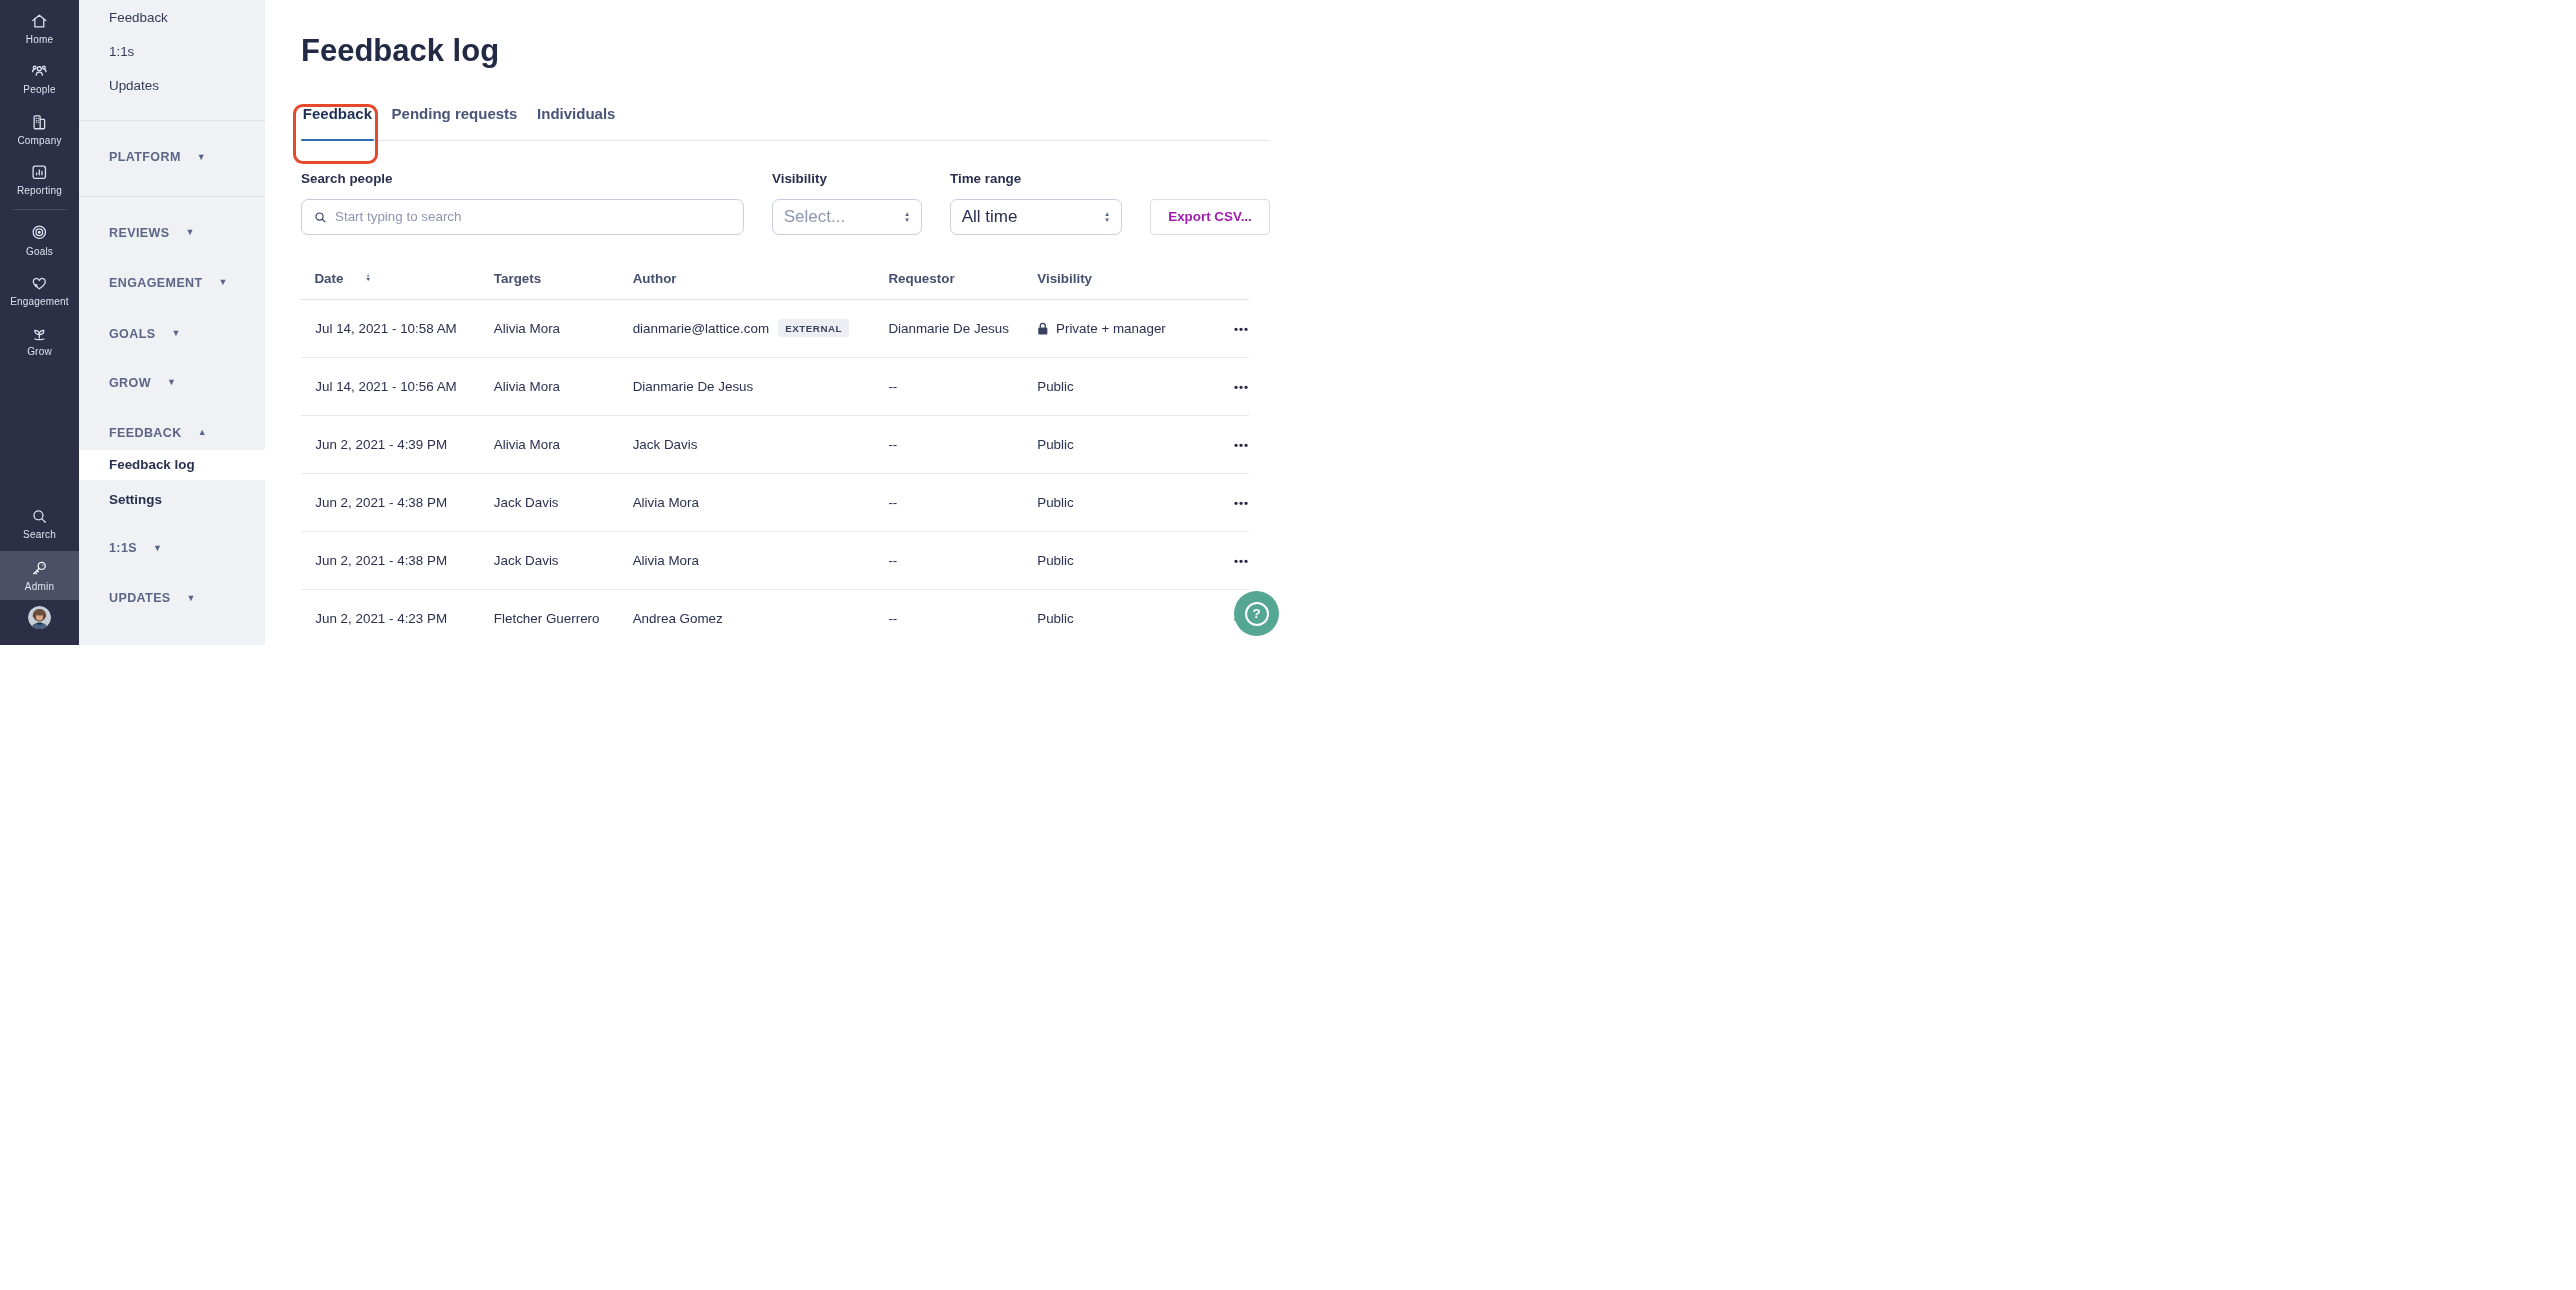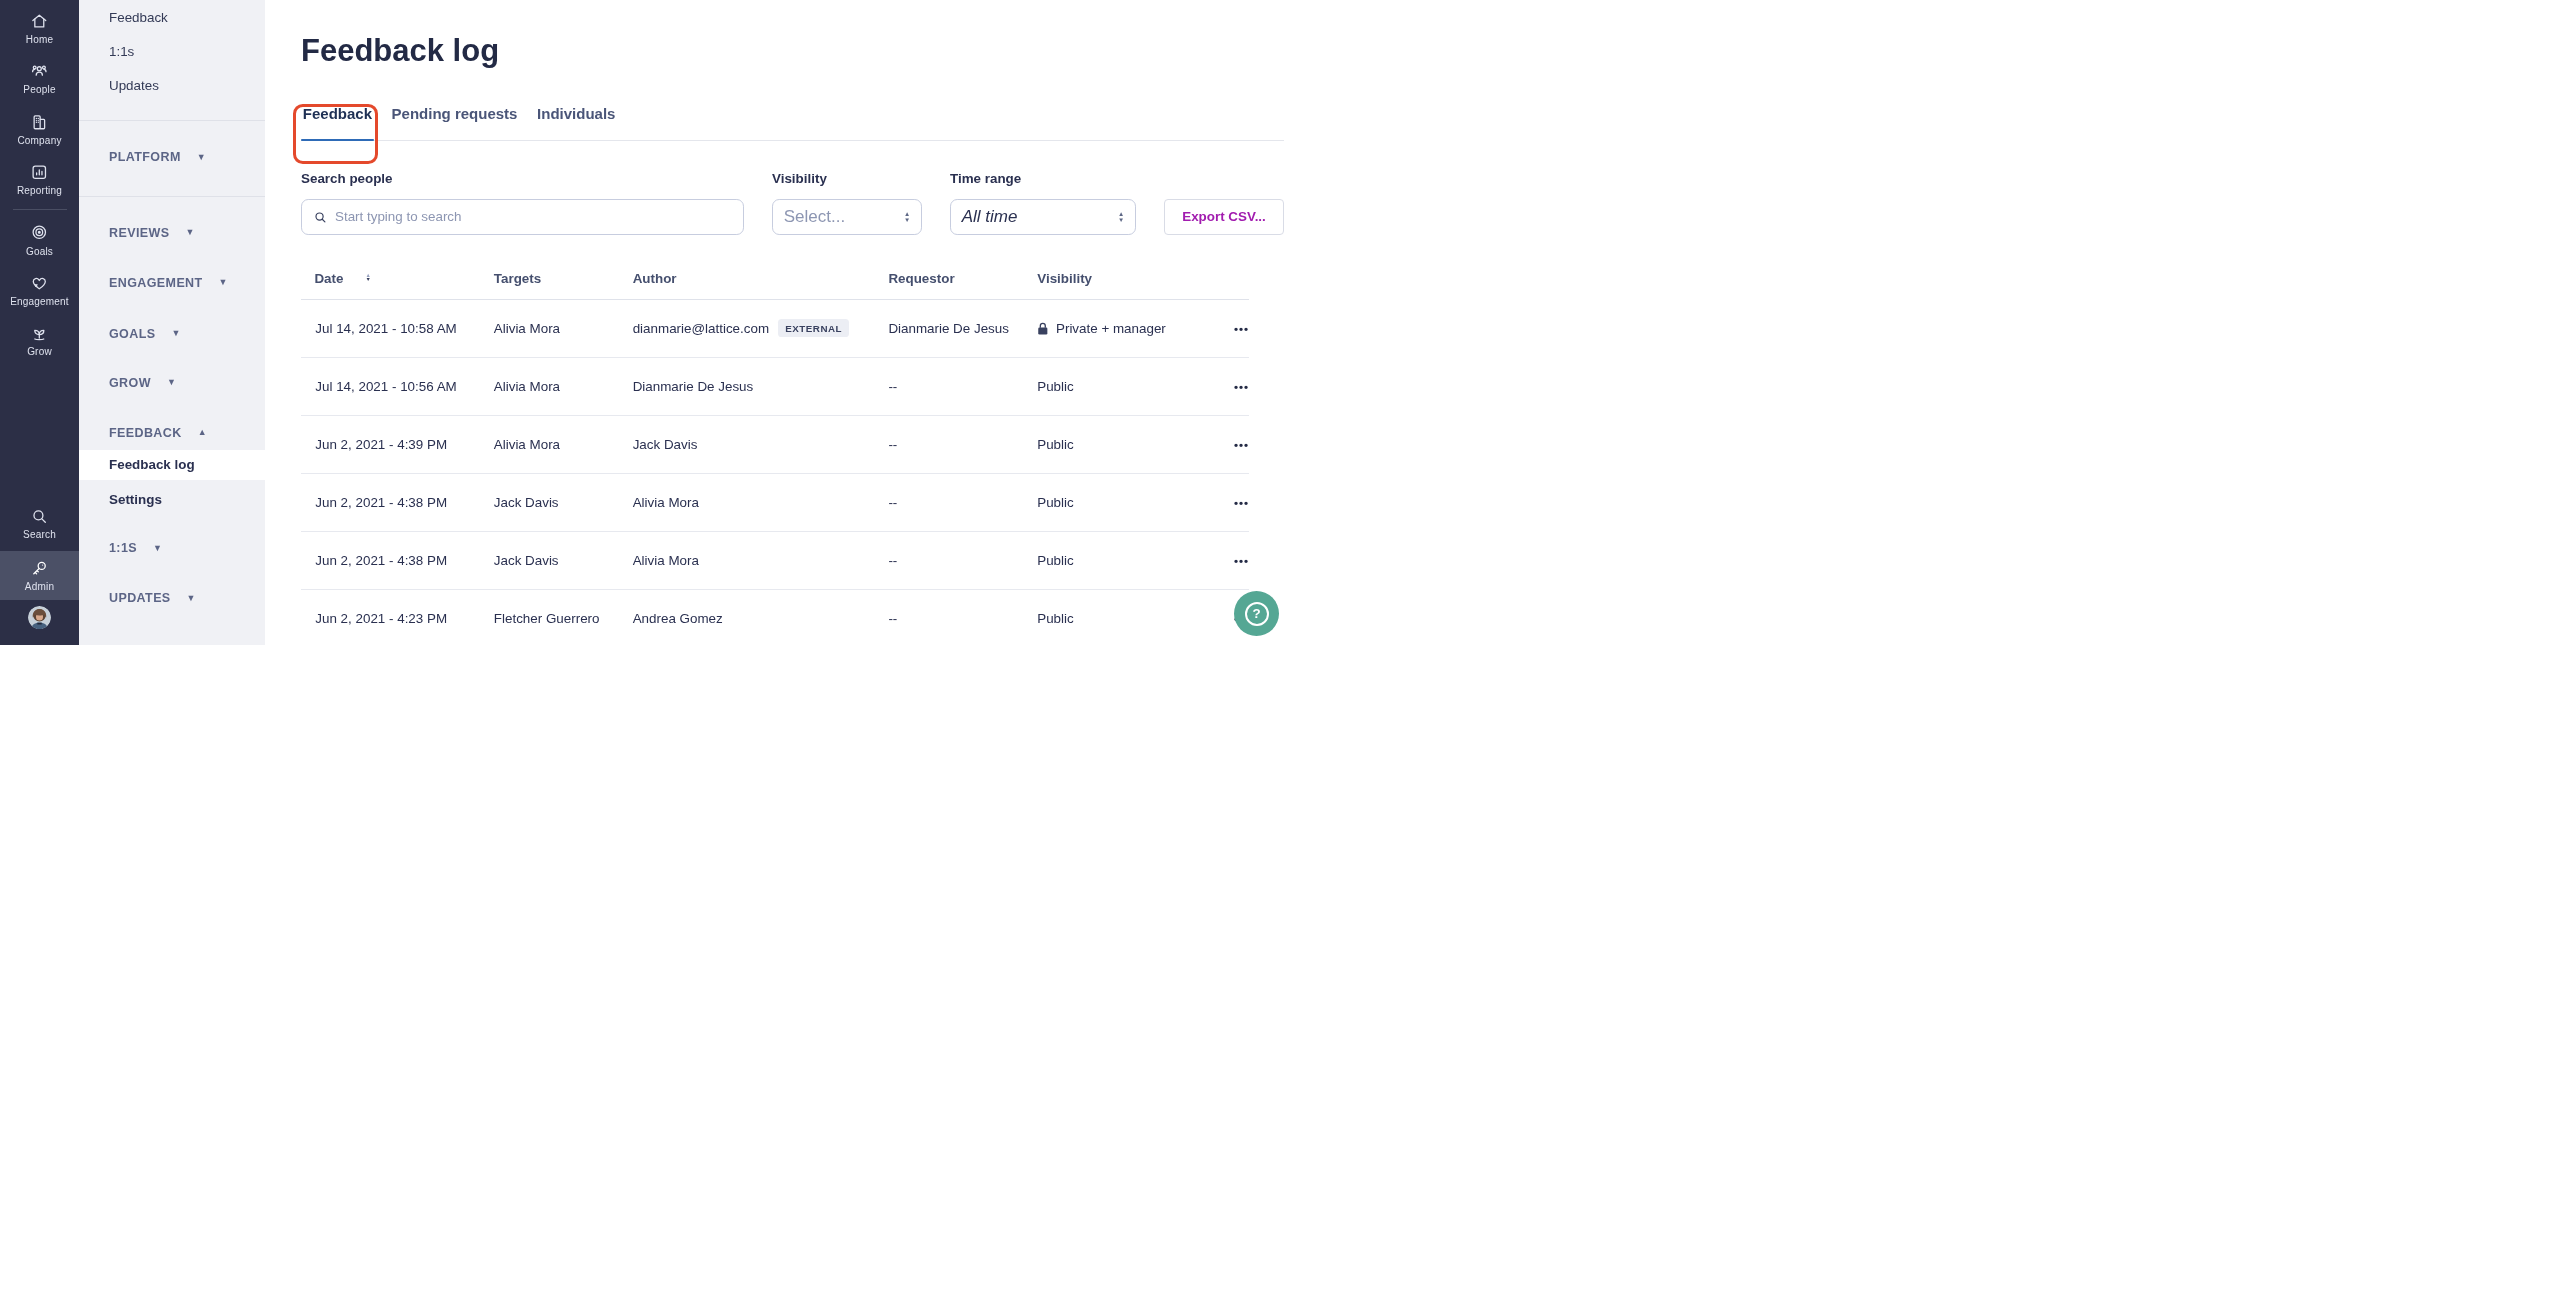--- a/index.html
+++ b/index.html
@@ -76,21 +76,21 @@
   .filter-label { font-size:13.4px; font-weight:600; color:#2A3050; line-height:18px; }
   .control { margin-top:10.7px; height:36px; border:0.9px solid #C7CDDF; border-radius:7.2px; background:#fff; }
   .search-box { width:443px; display:flex; align-items:center; padding:0 10.7px; gap:8px;justify-content:center; }
   .search-box input {
     border:none; outline:none; flex:1; font-size:13.4px; color:#2A3050;
     font-family:inherit; background:transparent;
   }
   .search-box input::placeholder { color:#8D96B2; }
   .select { display:flex; align-items:center; justify-content:space-between; padding:0 10.7px; cursor:pointer; }
   .select.visibility { width:150px; }
-  .select.timerange { width:186px;font-style:italic; }
+  .select.timerange { width:172px; }
   .select-value { font-size:17px; color:#2A3050; }
   .select-value.placeholder { color:#8D96B2; }
   .stepper { display:flex; flex-direction:column; align-items:center; color:#5E6886; }
   .stepper span { font-size:6.3px; line-height:5.4px; }
   .export-btn {
     height:36px; width:120px; border:0.9px solid #D9DCE6; border-radius:4px; background:#fff;
     font-size:13.4px; font-weight:bold; color:#a21caf; cursor:pointer; font-family:inherit;margin-top:24px;
   }
 
   

